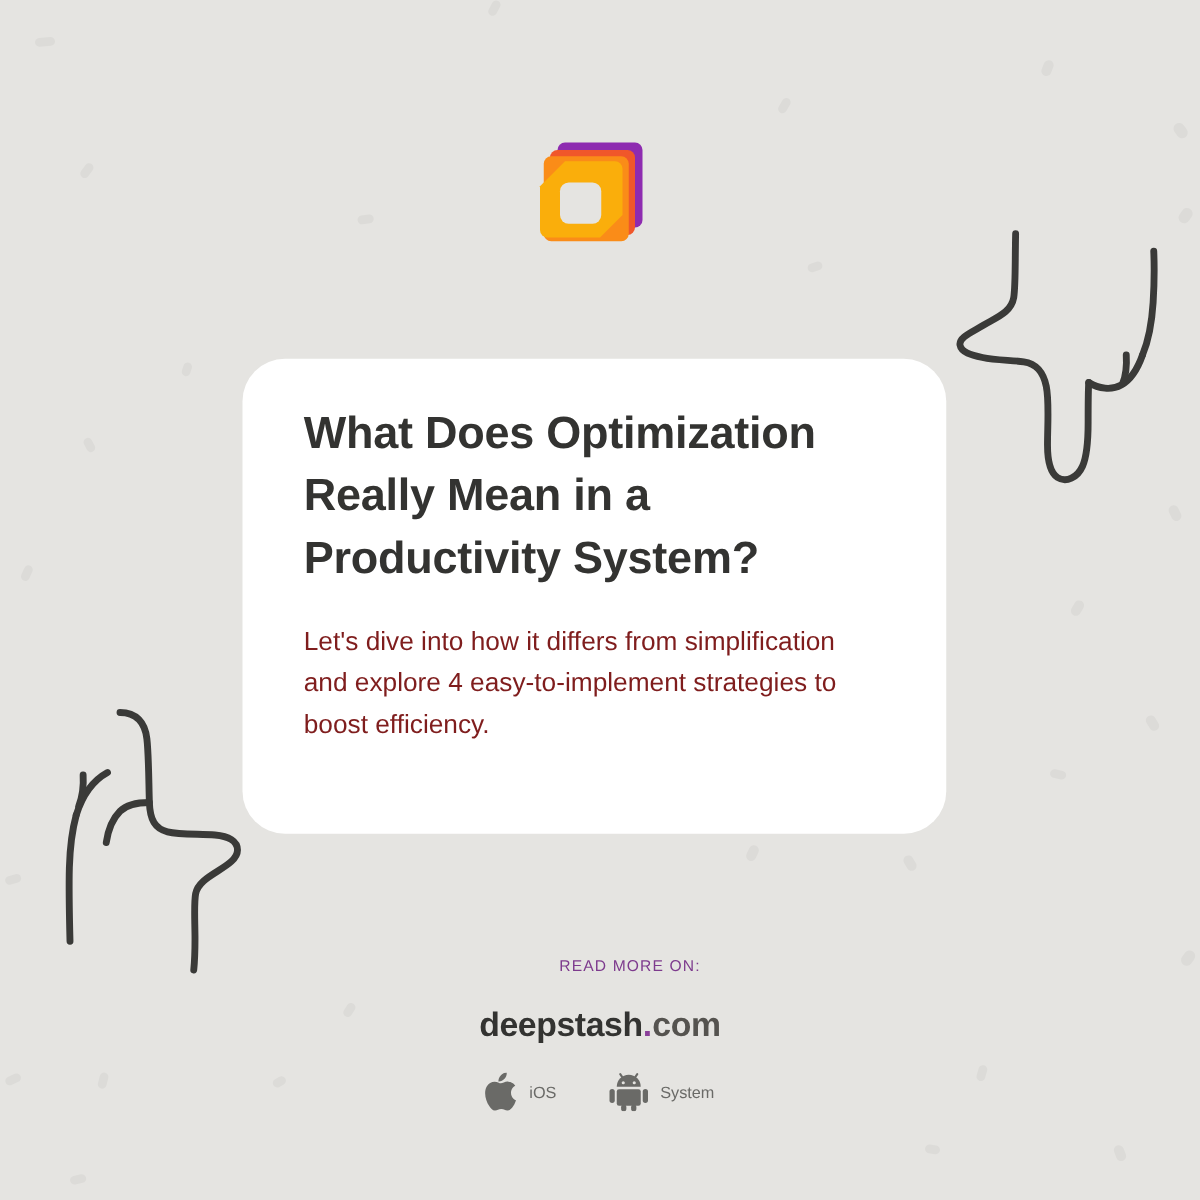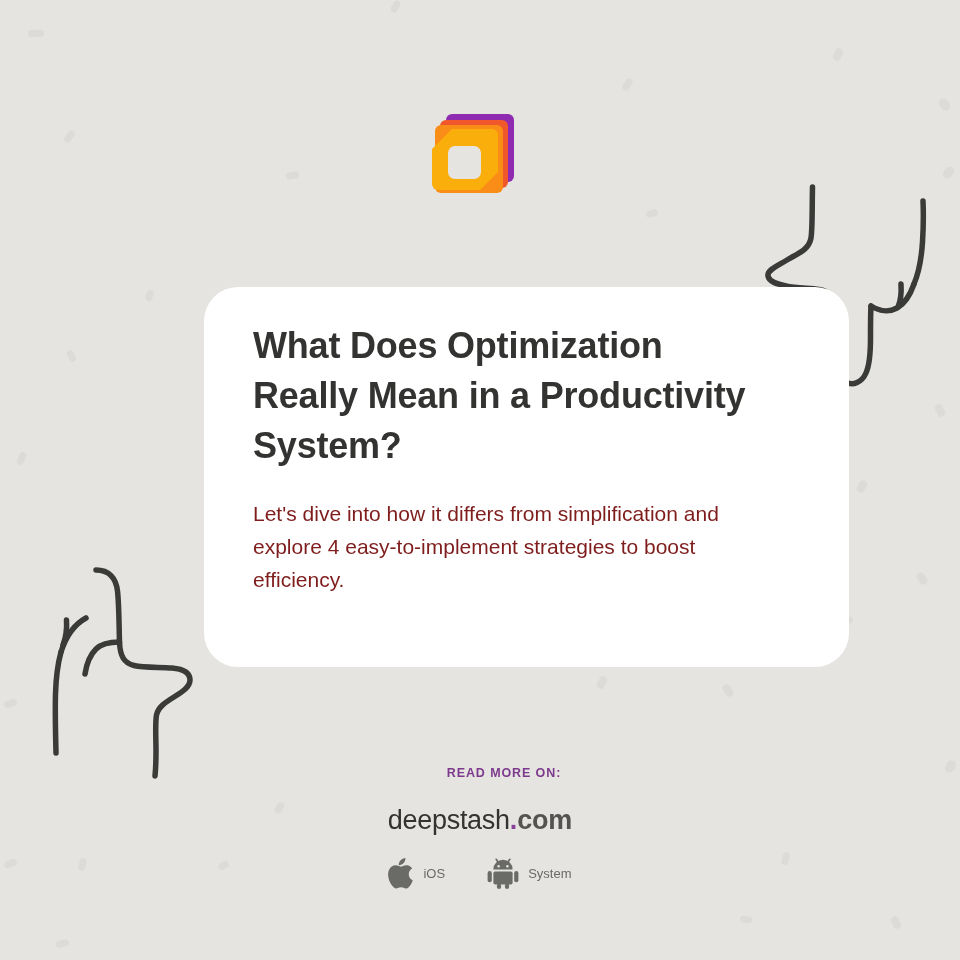--- a/index.html
+++ b/index.html
@@ -50,23 +50,23 @@
     left: 430px;
     top: 108px;
     width: 86px;
     height: 86px;
     z-index: 3;
   }
 
   
   #content-card {
     position: absolute;
-    left: 204px;
+    left: 194px;
     top: 287px;
-    width: 645px;
+    width: 563px;
     height: 380px;
     background: #ffffff;
     border-radius: 34px;
     z-index: 4;
     box-sizing: border-box;
     padding: 34px 76px 0 49px;
   }
   #card-title {
     margin: 0;
     font-size: 36px;
@@ -87,33 +87,33 @@
   #footer {
     position: absolute;
     left: 0;
     right: 0;
     top: 766px;
     z-index: 4;
     text-align: center;
   }
   #read-more-label {
     font-size: 12.5px;
-    font-weight: bold;
+    font-weight: normal;
     color: #7d3a8d;
     letter-spacing: 0.9px;
     padding-left: 48px;
   }
   #brand-wordmark {
     margin-top: 27px;
     font-size: 27px;
     color: #333331;
     white-space: nowrap;
     line-height: 1;
   }
-  #wordmark-name { font-weight: normal; letter-spacing: -0.3px; }
+  #wordmark-name { font-weight: bold; letter-spacing: -0.3px; }
   #wordmark-dot  { color: #8a3f99; font-weight: bold; }
   #wordmark-tld  { color: #55534f; font-weight: bold; letter-spacing: -0.2px; }
 
   #store-links {
     margin-top: 24px;
     display: flex;
     justify-content: center;
     align-items: center;
     gap: 42px;
   }

